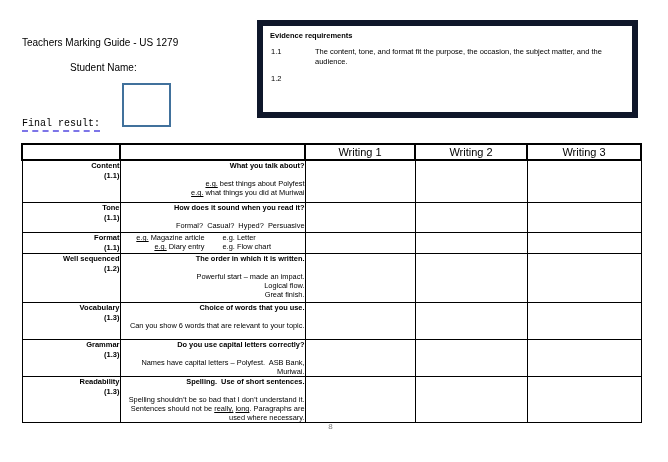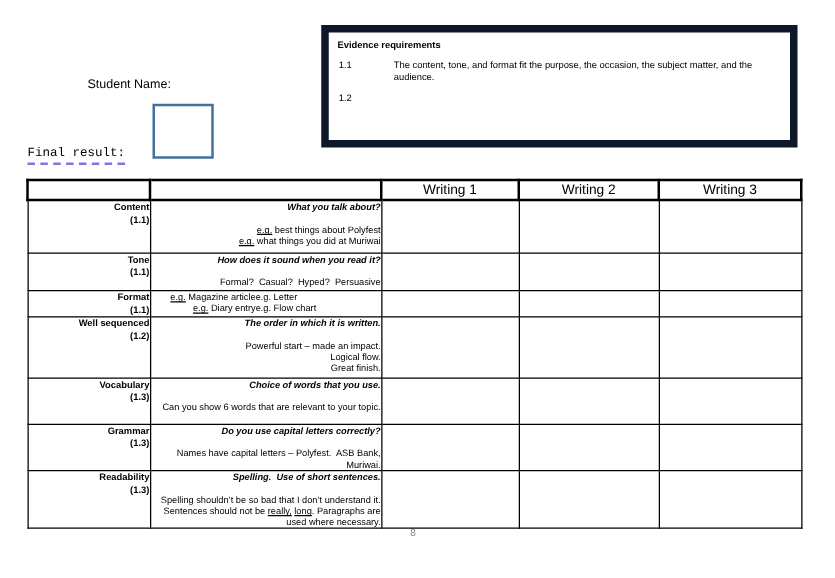--- a/index.html
+++ b/index.html
@@ -27,37 +27,38 @@
 
   
   .mtable { position:absolute; left:21px; top:143px; border-collapse:collapse;
             table-layout:fixed; }
   .mtable td { border:1px solid #000; padding:0; vertical-align:top; overflow:hidden;text-align:right; }
   .hrow td { border-width:2px; height:14px; font-size:11px; text-align:center;
              vertical-align:middle; font-weight:normal; }
   .crit { text-align:center; vertical-align:middle; font-weight:bold;
           font-size:7.5px; line-height:10px; }
   .desc { font-size:7.4px; line-height:9px; padding:1px 6px 1px 3px; }
-  .q    { font-style:italic; font-weight:bold; }
+  .q    { font-weight:bold; }
   .blank{ height:9px; }
   .sq   { text-decoration-line:underline; text-decoration-style:wavy;
           text-decoration-color:#2d5ede; text-decoration-thickness:1px;
           text-underline-offset:1px; text-decoration-skip-ink:none;text-decoration:underline; }
-  .fmt  { display:flex; }
+  .fmt  { display:flex;gap:18px; }
   .fmt-l{ flex:none; width:84px; }
   .score{ background:#fff; }
 
   .pageno { position:absolute; left:21px; top:422px; width:619px; text-align:center;
             font-size:8px; color:#7f7f7f; }
 </style>
 </head>
 <body>
 
 <div class="page">
 
+  <div class="hdr-title">Teachers Marking Guide - US 1279</div>
   <div class="student-lbl">Student Name:</div>
   <div class="final-lbl"><span class="dashed">Final result:</span></div>
   <div class="result-box"></div>
 
   <div class="evidence-box">
     <div class="ev-title">Evidence requirements</div>
     <div class="ev-item">
       <span class="ev-code">1.1</span>
       <span class="ev-text">The content, tone, and format fit the purpose, the occasion, the subject matter, and the audience.</span>
     </div>

